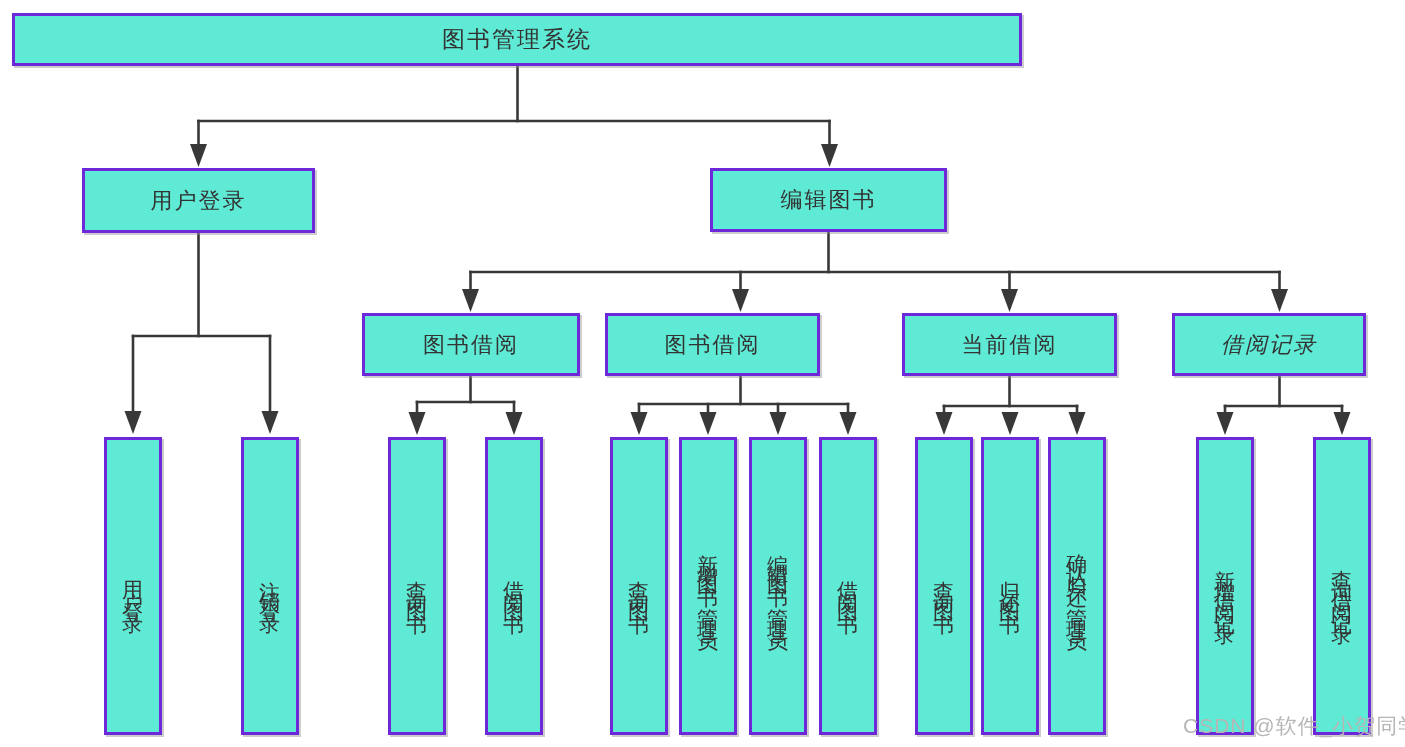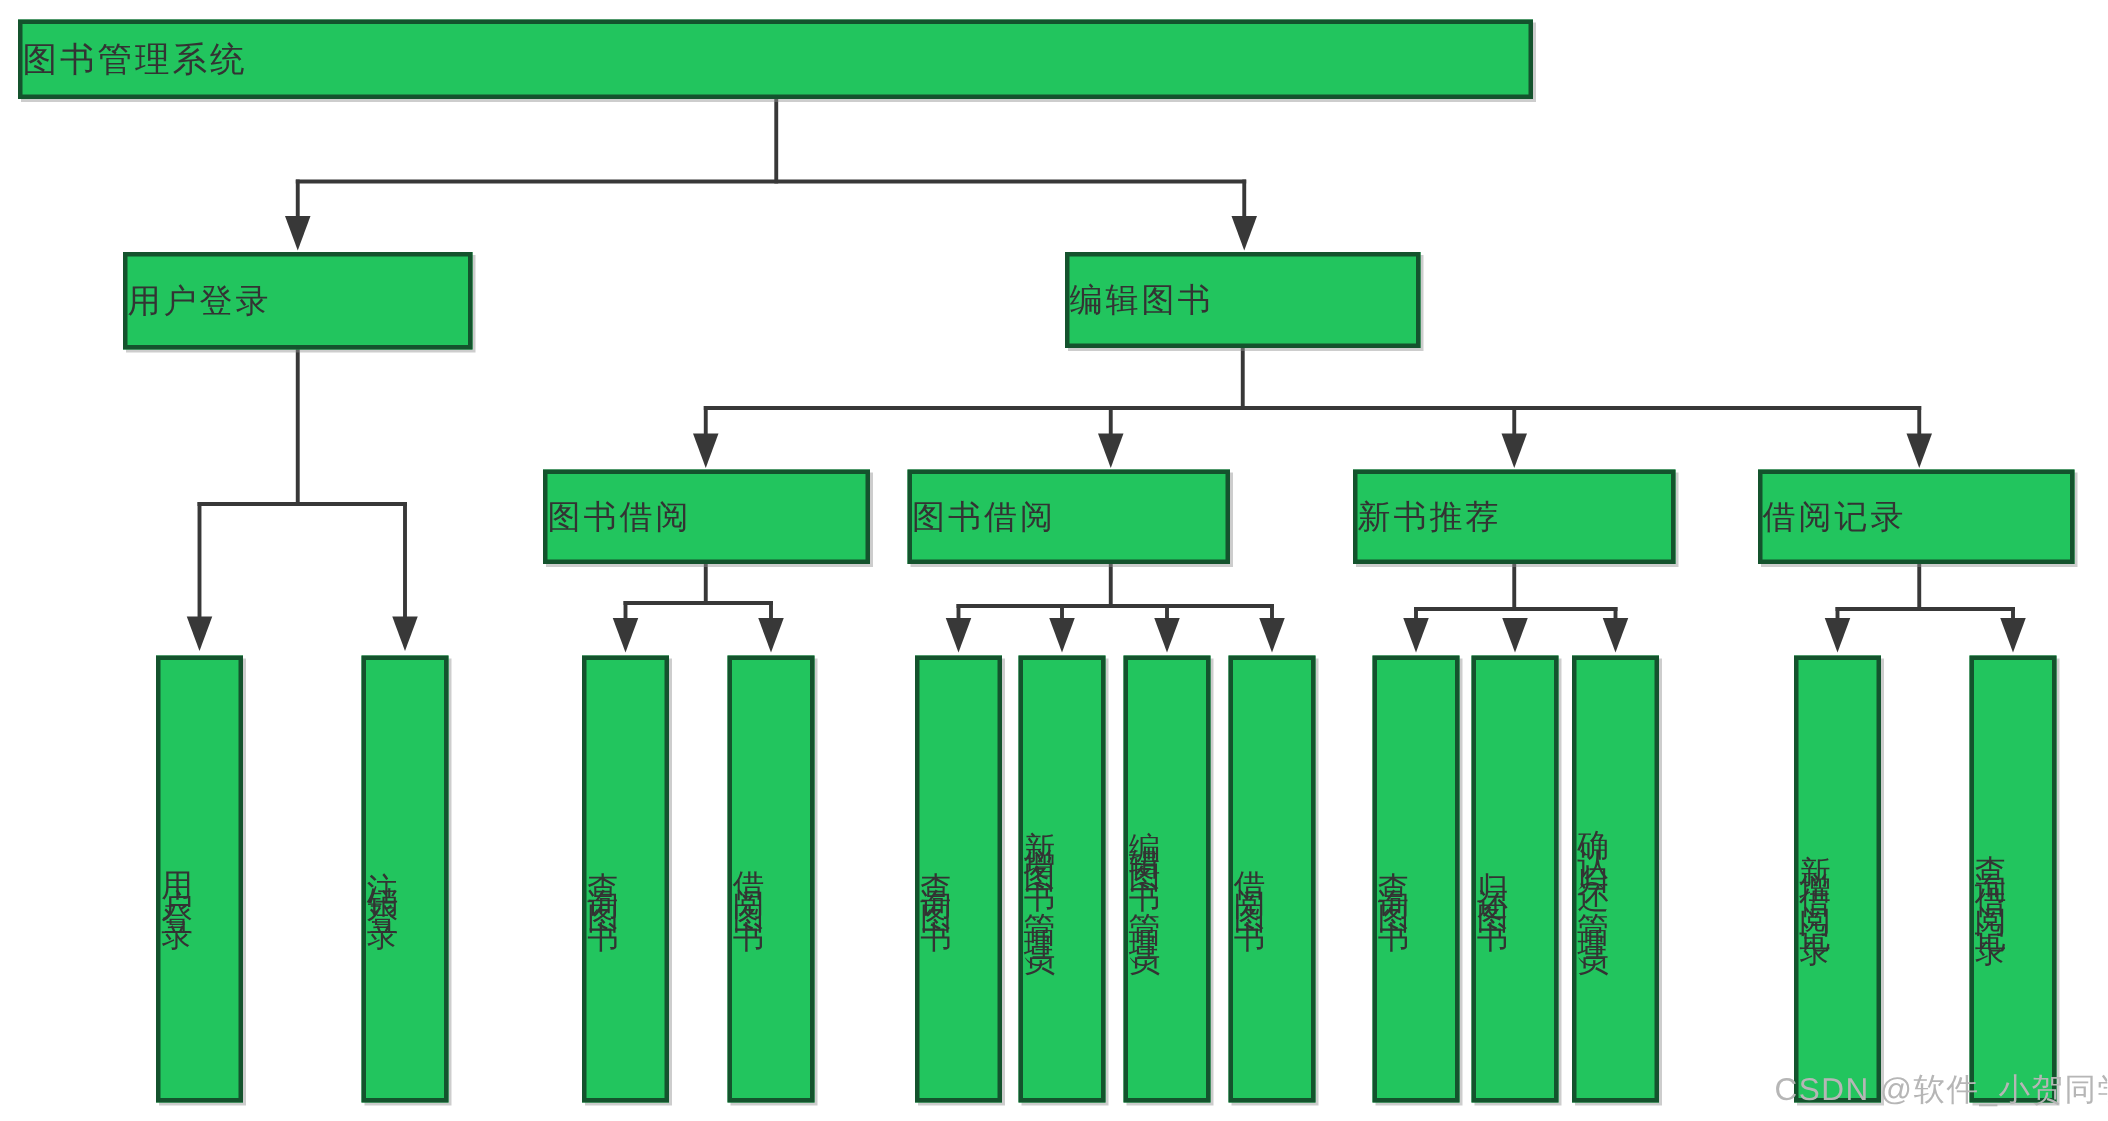--- a/index.html
+++ b/index.html
@@ -13,25 +13,26 @@
     overflow: hidden;
   }
   #connectors {
     position: absolute;
     left: 0; top: 0;
     width: 1405px; height: 747px;
     pointer-events: none;
   }
   .node {
     position: absolute;
-    background: #22c55e;
-    border: 3px solid #14532d;
+    background: #5eead4;
+    border: 3px solid #6d28d9;
     box-shadow: 2px 2px 0 rgba(145,145,145,0.45);
     display: flex;
     align-items: center;
+    justify-content: center;
     box-sizing: border-box;
     z-index: 2;
   }
   .node .hlabel {
     font-size: 22px;
     letter-spacing: 2px;
     color: #333333;
     white-space: nowrap;
   }
   .node.root .hlabel { font-size: 23px; }
@@ -153,23 +154,23 @@
     <span class="hlabel">编辑图书</span>
   </div>
 
   <div class="node" style="left:362px; top:313px; width:218px; height:63px;">
     <span class="hlabel">图书借阅</span>
   </div>
   <div class="node" style="left:605px; top:313px; width:215px; height:63px;">
     <span class="hlabel">图书借阅</span>
   </div>
   <div class="node" style="left:902px; top:313px; width:215px; height:63px;">
-    <span class="hlabel">新书推荐</span>
-  </div>
-  <div class="node" style="left:1172px; top:313px; width:211px; height:63px;">
+    <span class="hlabel">当前借阅</span>
+  </div>
+  <div class="node" style="left:1172px; top:313px; width:194px; height:63px;font-style:italic;">
     <span class="hlabel">借阅记录</span>
   </div>
 
   <div class="node leaf" style="left:104px; top:437px;">
     <span class="vlabel">用户登录</span>
   </div>
   <div class="node leaf" style="left:241px; top:437px;">
     <span class="vlabel">注销登录</span>
   </div>
 

